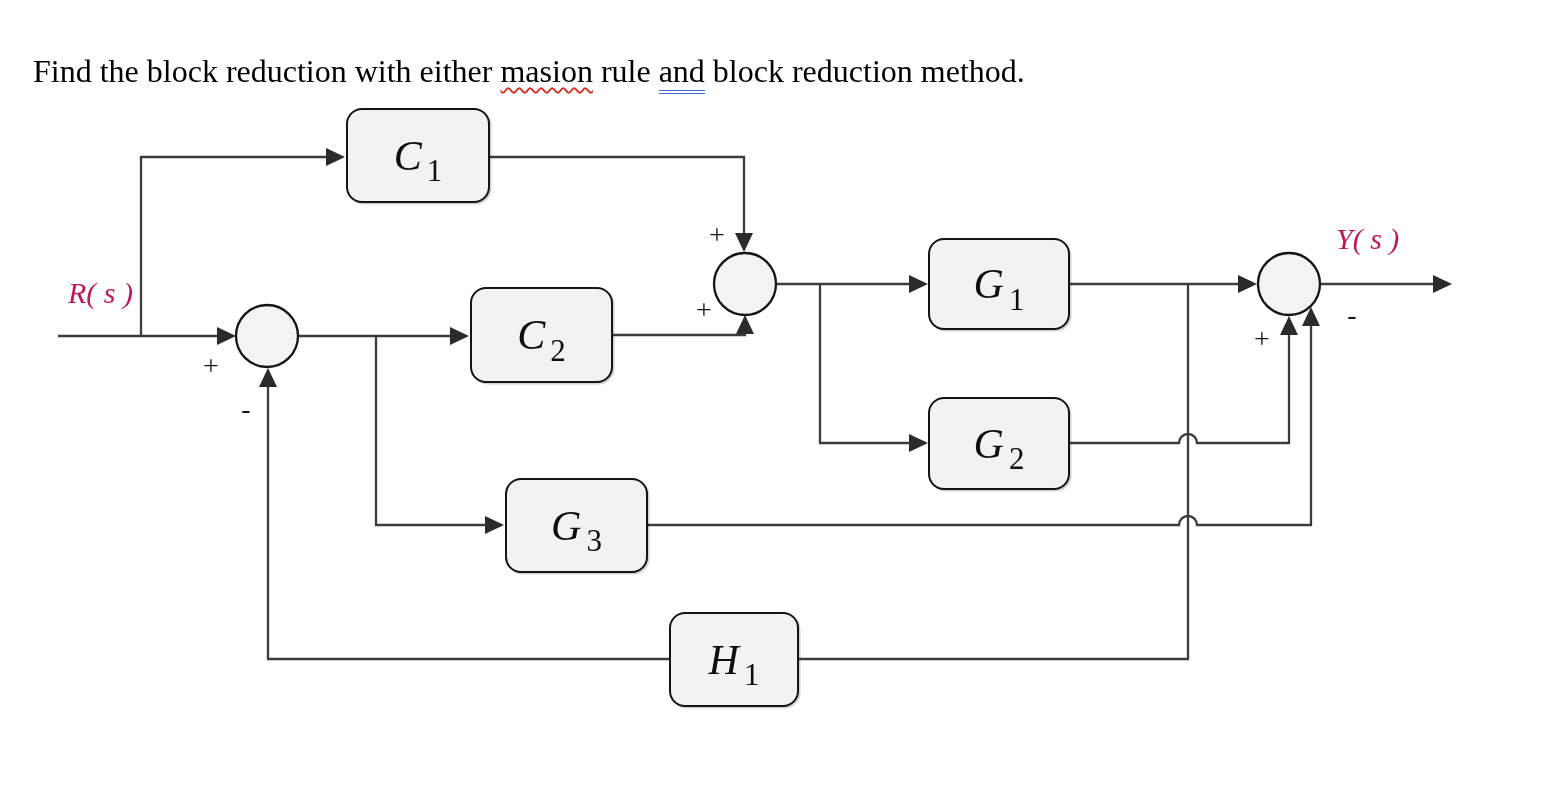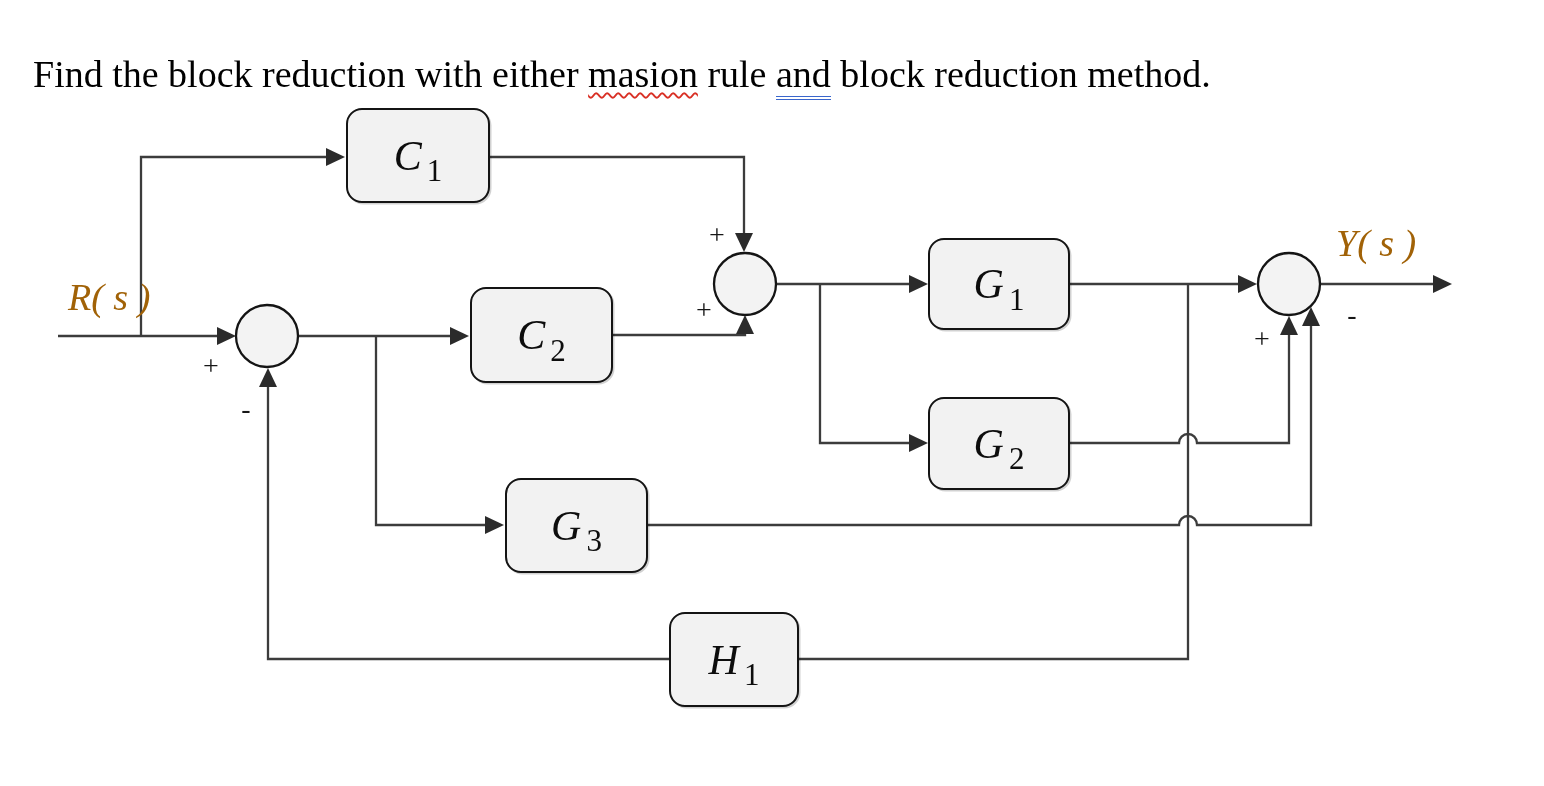--- a/index.html
+++ b/index.html
@@ -1,30 +1,30 @@
 <!DOCTYPE html>
 <html><head>
 <meta charset="utf-8">
 <style>
   html,body{margin:0;padding:0;background:#ffffff;}
   .page{position:relative;width:1544px;height:786px;background:#ffffff;overflow:hidden;
         font-family:"Liberation Serif","DejaVu Serif",serif;}
-  .doc-title{position:absolute;left:33px;top:53px;font-size:38px;line-height:1.15;color:#000;
+  .doc-title{position:absolute;left:33px;top:53px;font-size:32px;line-height:1.15;color:#000;
              white-space:pre;}
   .spell-err{text-decoration:underline;text-decoration-style:wavy;text-decoration-color:#d93025;
              text-decoration-thickness:2px;text-underline-offset:5px;text-decoration-skip-ink:none;}
   .grammar-err{border-bottom:4px double #3a66cc;padding-bottom:1px;}
   svg.wires{position:absolute;left:0;top:0;}
   .blk{position:absolute;box-sizing:border-box;border:2.3px solid #141414;border-radius:16px;
        background:#f2f2f2;display:flex;align-items:center;justify-content:center;
        box-shadow:1.5px 1.5px 0 rgba(0,0,0,0.18);}
   .blk .base{font-style:italic;font-size:42px;color:#0d0d0d;line-height:1;}
   .blk .sub{display:inline-block;font-style:normal;font-size:31px;color:#0d0d0d;line-height:1;
             transform:translateY(15px);margin-left:5px;}
-  .sig-label{position:absolute;font-style:italic;font-size:38px;line-height:1;color:#a16207;white-space:pre;}
+  .sig-label{position:absolute;font-style:italic;font-size:30px;line-height:1;color:#be185d;white-space:pre;}
   .sign{position:absolute;transform:translate(-50%,-50%);font-size:28px;line-height:1;color:#161616;}
 </style>
 </head>
 <body>
 
 <div class="page">
 
   <div class="doc-title"><span>Find the block reduction with either </span><span class="spell-err">masion</span><span> rule </span><span class="grammar-err">and</span><span> block reduction method.</span></div>
 
   <svg class="wires" width="1544" height="786" viewBox="0 0 1544 786">

